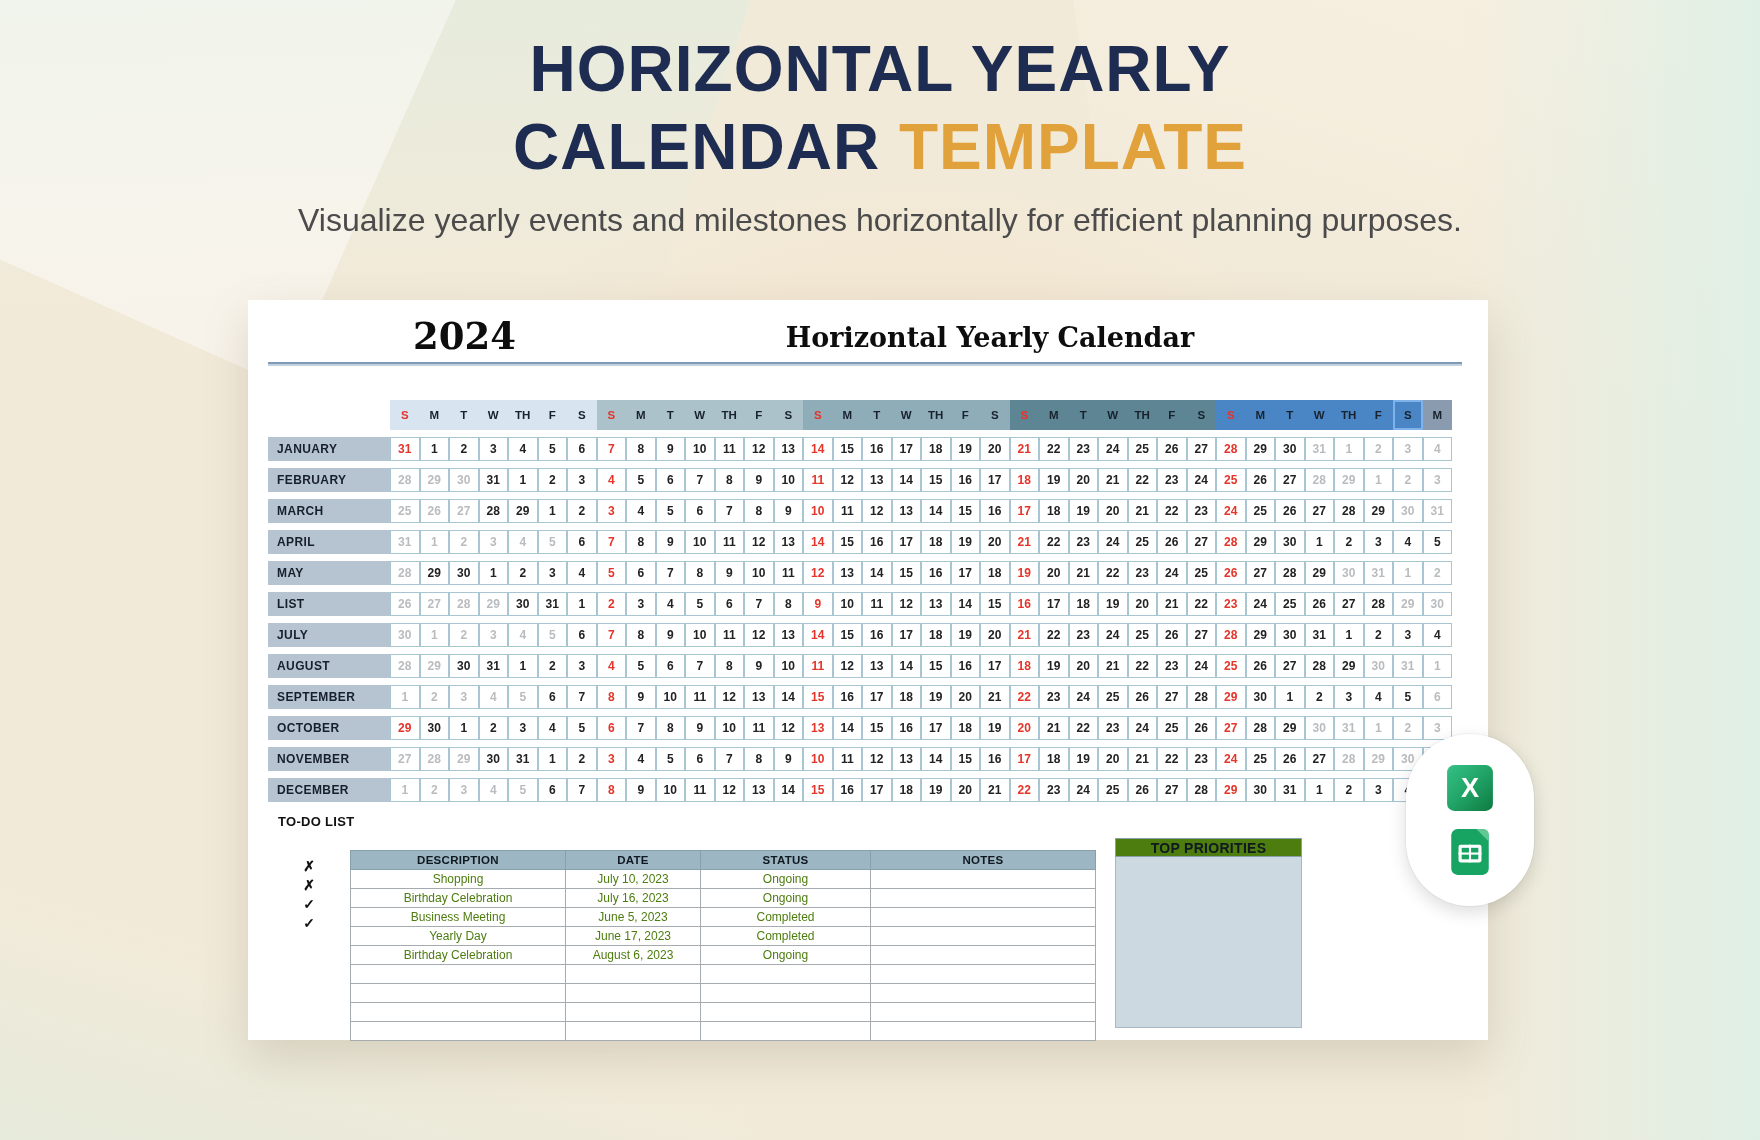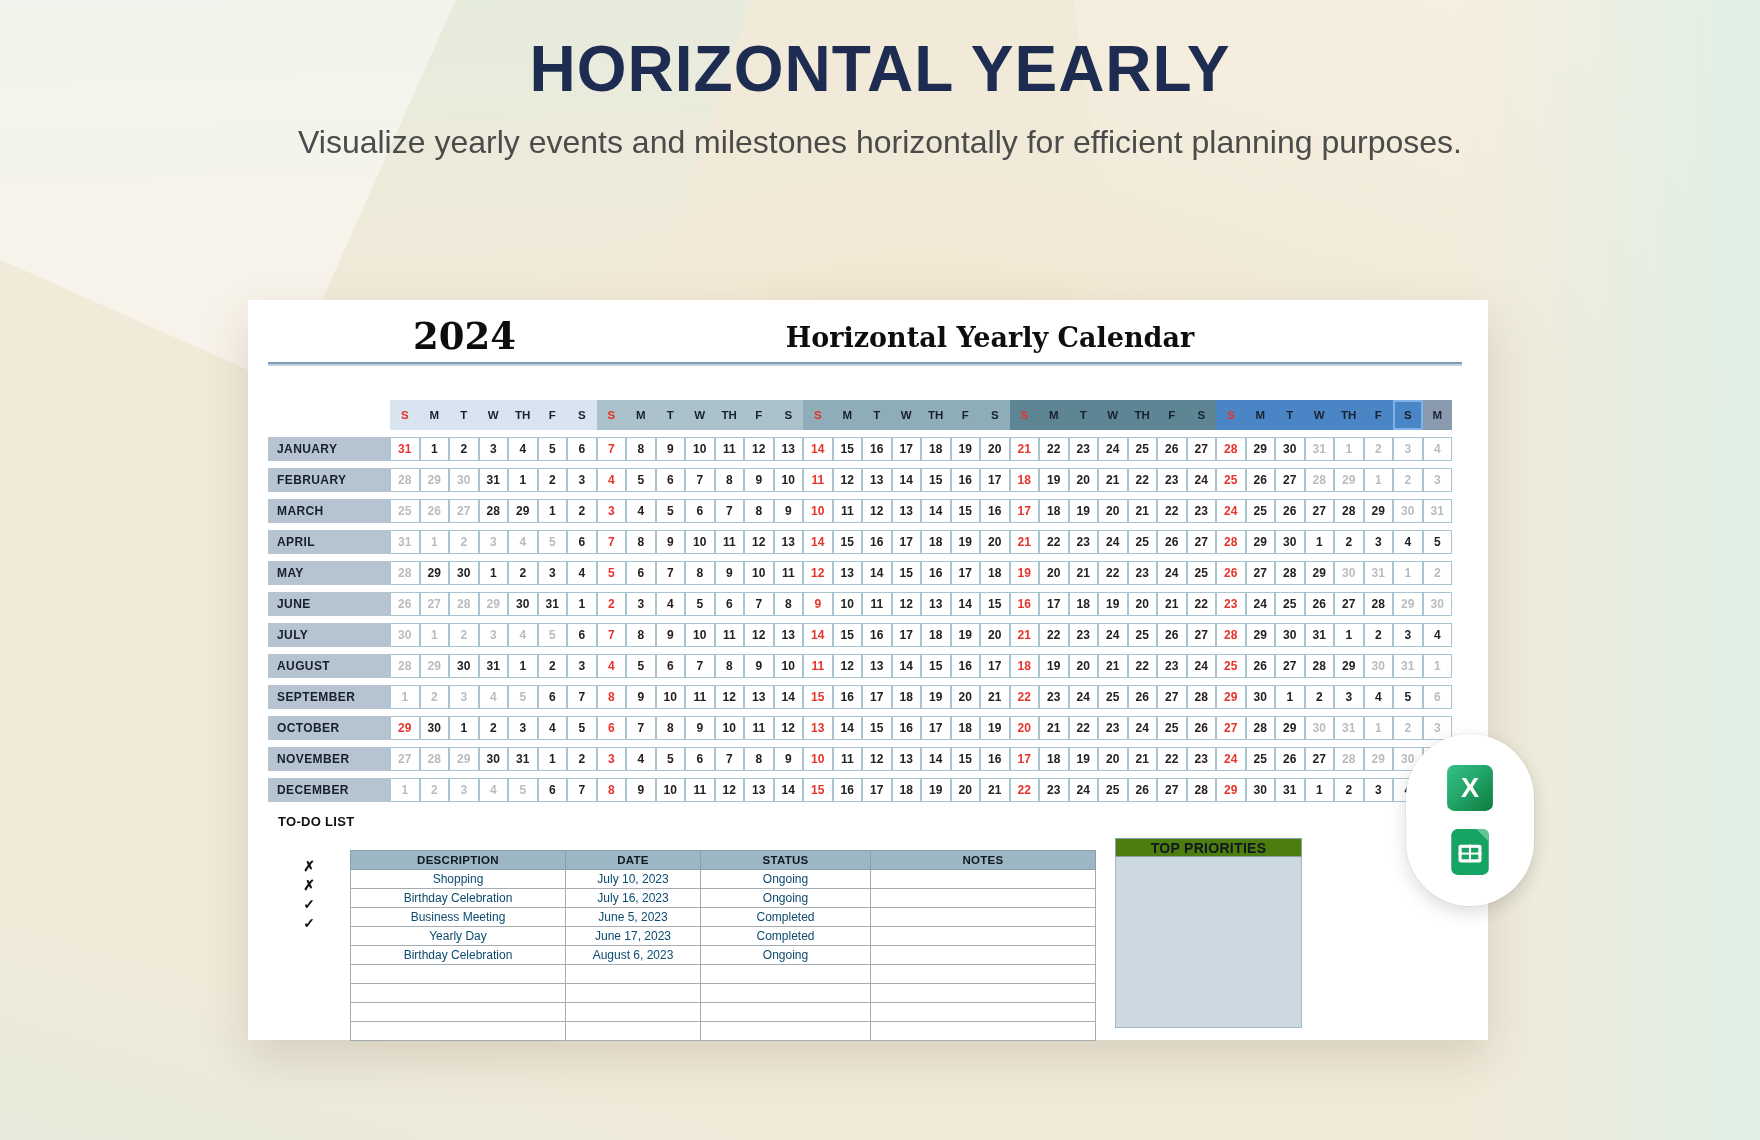--- a/index.html
+++ b/index.html
@@ -39,21 +39,21 @@
   .dc { background:#fff; border:1px solid #a7c6d2; display:flex; align-items:center; justify-content:center; font-size:12px; font-weight:700; color:#222; }
   .dc.g { color:#b9bcbf; }
   .dc.r { color:#e5342a; }
 
   
   .todo-label { position:absolute; left:30px; top:514px; font-size:13px; font-weight:800; letter-spacing:.3px; color:#111; }
   .todo-checks { position:absolute; left:44px; top:557px; width:34px; }
   .todo-checks div { height:19px; line-height:19px; text-align:center; font-size:14px; font-weight:700; color:#111; }
   .todo-table { position:absolute; left:102px; top:538px; border-collapse:collapse; table-layout:fixed; width:745px;margin-top:12px; }
   .todo-table th { background:#9cb6c3; border:1px solid #87a0ac; height:19px; font-size:11.5px; font-weight:700; letter-spacing:.3px; color:#101820; }
-  .todo-table td { background:#fff; border:1px solid #a5abae; height:19px; font-size:12px; color:#0c4a6e; text-align:center; overflow:hidden; white-space:nowrap; }
+  .todo-table td { background:#fff; border:1px solid #a5abae; height:19px; font-size:12px; color:#4d7c0f; text-align:center; overflow:hidden; white-space:nowrap; }
   .col-desc { width:215px; } .col-date { width:135px; } .col-status { width:170px; } .col-notes { width:225px; }
 
   .priorities { position:absolute; left:867px; top:538px; width:187px; }
   .priorities-header { height:19px; background:#4d7c0f; border:1px solid #87a0ac; display:flex; align-items:center; justify-content:center; font-size:14px; font-weight:700; letter-spacing:.3px; color:#101820; }
   .priorities-body { height:171px; background:#ccd9e1; border:1px solid #a7b8c2; border-top:none; }
 
   
   .bubble { position:absolute; left:1406px; top:734px; width:128px; height:172px; background:#fff; border-radius:64px; box-shadow:0 6px 18px rgba(0,0,0,.14), 0 0 0 1px rgba(0,0,0,.04); display:flex; flex-direction:column; align-items:center; justify-content:center; gap:14px; z-index:6; }
   .fmt-icon { width:50px; height:50px; display:block; cursor:pointer; }
 </style>
@@ -63,20 +63,21 @@
 <div class="screen">
   <div class="bg bg1"></div>
   <div class="bg bg2"></div>
   <div class="bg bg3"></div>
   <div class="bg bg4"></div>
   <div class="bg bg5"></div>
   <div class="bg bg6"></div>
 
   <div class="title-block">
     <div class="title-line">HORIZONTAL YEARLY</div>
+    <div class="title-line"><span>CALENDAR</span> <span class="accent">TEMPLATE</span></div>
     <div class="subtitle">Visualize yearly events and milestones horizontally for efficient planning purposes.</div>
   </div>
 
   <div class="card">
     <div class="year">2024</div>
     <div class="cal-heading">Horizontal Yearly Calendar</div>
     <div class="divider"></div>
 
     <div class="cal">
         <div class="hd corner"></div>
@@ -294,21 +295,21 @@
         <div class="dc b">24</div>
         <div class="dc b">25</div>
         <div class="dc r">26</div>
         <div class="dc b">27</div>
         <div class="dc b">28</div>
         <div class="dc b">29</div>
         <div class="dc g">30</div>
         <div class="dc g">31</div>
         <div class="dc g">1</div>
         <div class="dc g">2</div>
-        <div class="mlabel">JUNE</div>
+        <div class="mlabel">LIST</div>
         <div class="dc g">26</div>
         <div class="dc g">27</div>
         <div class="dc g">28</div>
         <div class="dc g">29</div>
         <div class="dc b">30</div>
         <div class="dc b">31</div>
         <div class="dc b">1</div>
         <div class="dc r">2</div>
         <div class="dc b">3</div>
         <div class="dc b">4</div>

